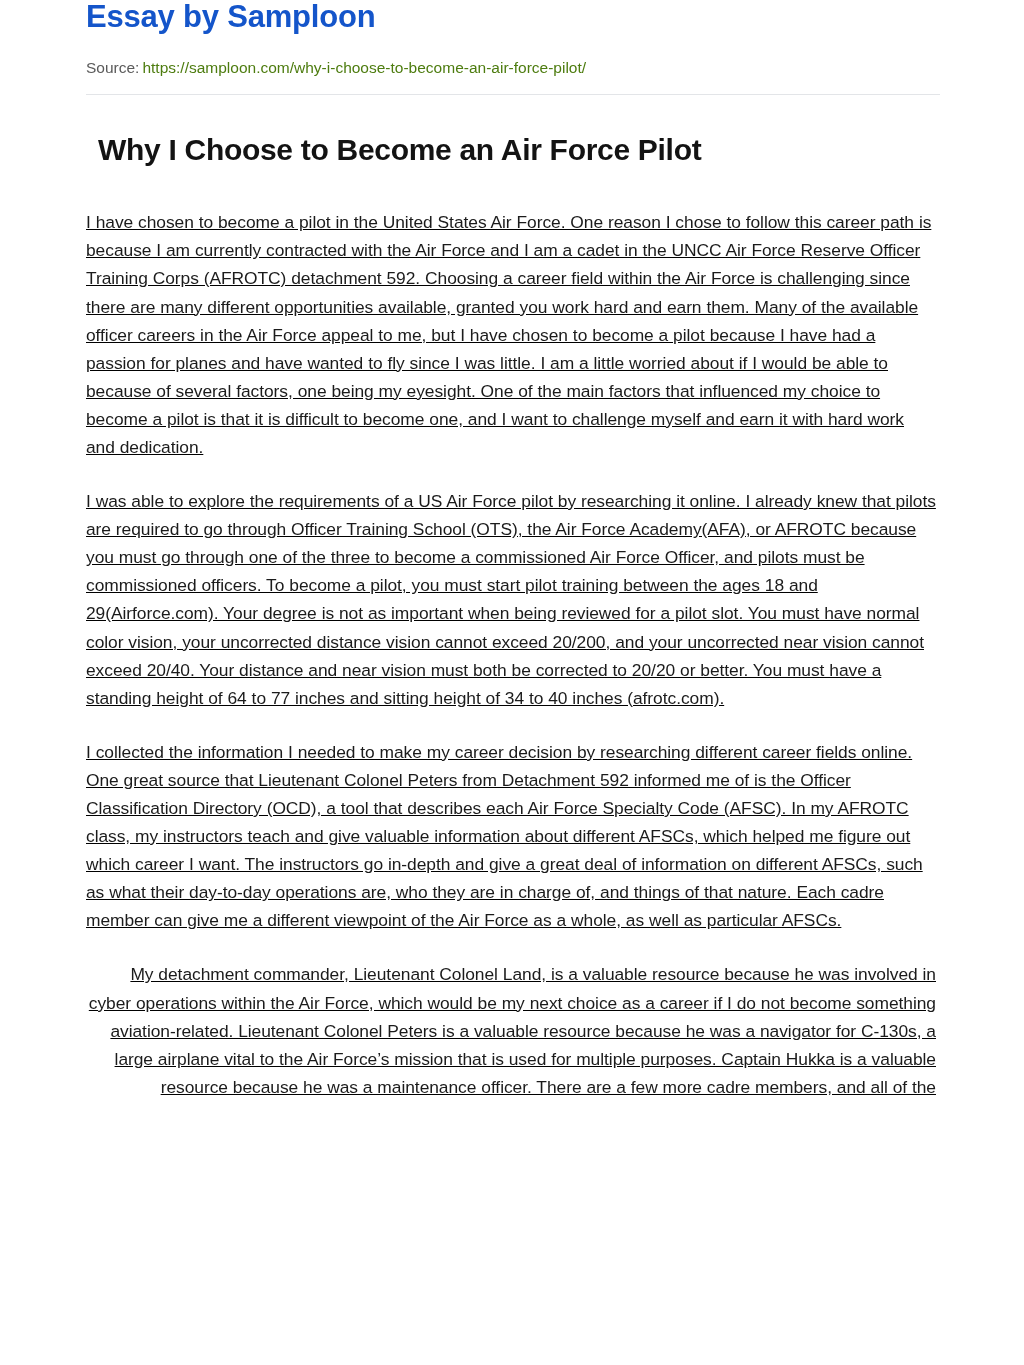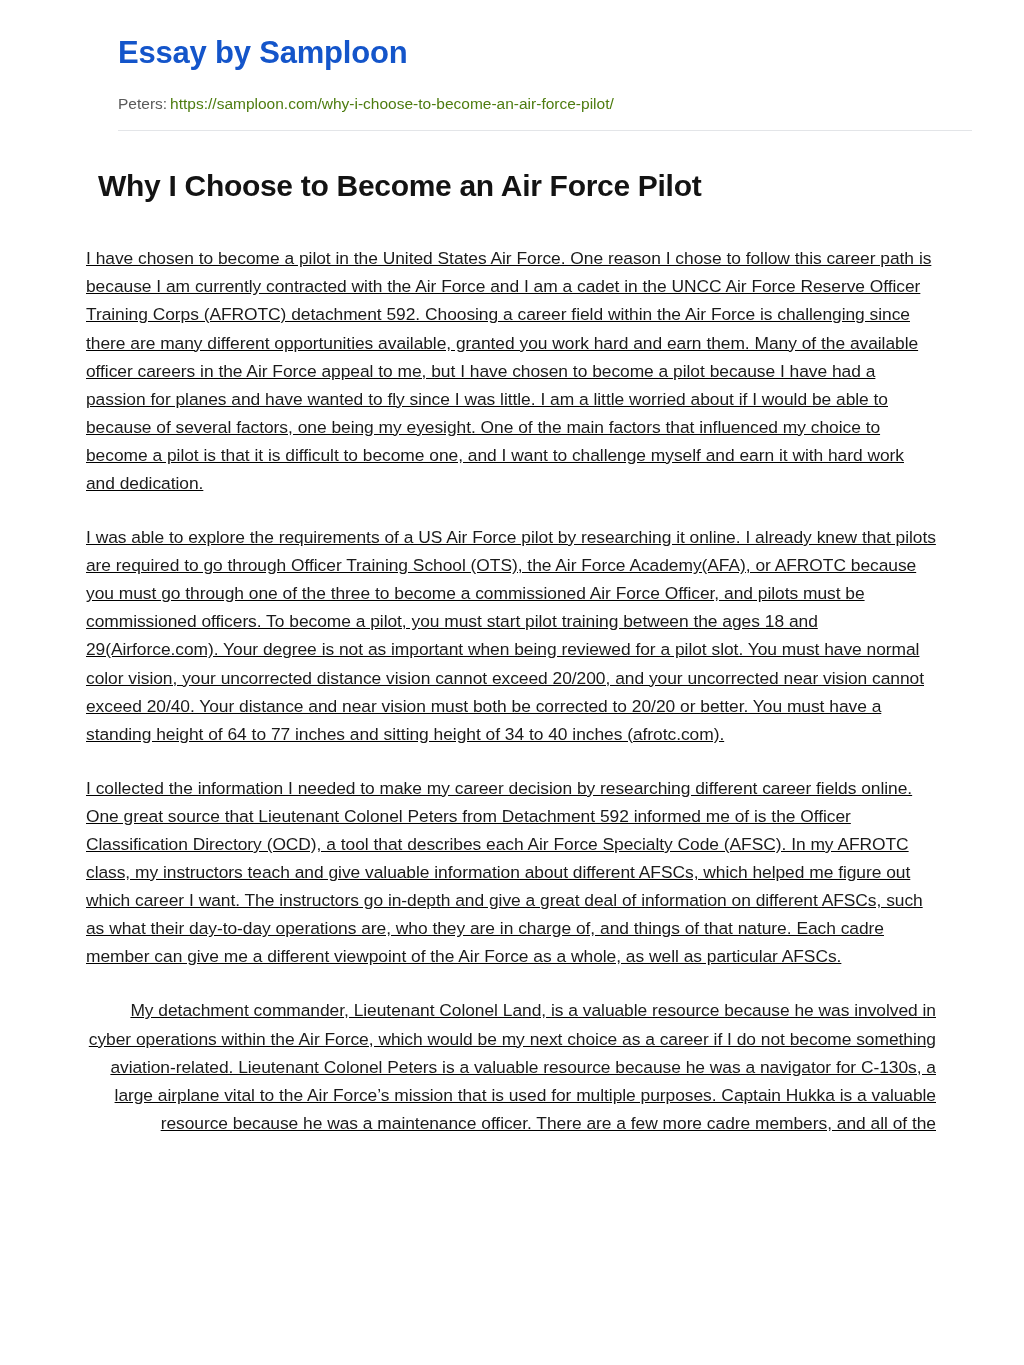--- a/index.html
+++ b/index.html
@@ -27,22 +27,20 @@
 
   .content {
     position: absolute;
     left: 86px;
     top: 0;
     width: 850px;
   }
 
   
   .brand-header {
-    padding-top: 36px;
-    margin-left: 32px;
   }
   .brand-title {
     font-size: 31px;
     font-weight: bold;
     color: #1455ca;
     letter-spacing: -0.2px;
     line-height: 1.1;
     margin: 0;
   }
 
@@ -104,21 +102,21 @@
 </head>
 <body>
 
 <div class="page">
   <div class="content">
 
     <div class="brand-header">
       <h1 class="brand-title">Essay by Samploon</h1>
 
       <div class="source-line">
-        <span class="source-label">Peters:</span><a class="source-url" href="#">https://samploon.com/why-i-choose-to-become-an-air-force-pilot/</a>
+        <span class="source-label">Source:</span><a class="source-url" href="#">https://samploon.com/why-i-choose-to-become-an-air-force-pilot/</a>
       </div>
 
       <div class="divider"></div>
     </div>
 
     <h2 class="essay-title">Why I Choose to Become an Air Force Pilot</h2>
 
     <div class="essay-body">
       <p class="essay-para">I have chosen to become a pilot in the United States Air Force. One reason I chose to follow this career path is because I am currently contracted with the Air Force and I am a cadet in the UNCC Air Force Reserve Officer Training Corps (AFROTC) detachment 592. Choosing a career field within the Air Force is challenging since there are many different opportunities available, granted you work hard and earn them. Many of the available officer careers in the Air Force appeal to me, but I have chosen to become a pilot because I have had a passion for planes and have wanted to fly since I was little. I am a little worried about if I would be able to because of several factors, one being my eyesight. One of the main factors that influenced my choice to become a pilot is that it is difficult to become one, and I want to challenge myself and earn it with hard work and dedication.</p>
       <p class="essay-para">I was able to explore the requirements of a US Air Force pilot by researching it online. I already knew that pilots are required to go through Officer Training School (OTS), the Air Force Academy(AFA), or AFROTC because you must go through one of the three to become a commissioned Air Force Officer, and pilots must be commissioned officers. To become a pilot, you must start pilot training between the ages 18 and 29(Airforce.com). Your degree is not as important when being reviewed for a pilot slot. You must have normal color vision, your uncorrected distance vision cannot exceed 20/200, and your uncorrected near vision cannot exceed 20/40. Your distance and near vision must both be corrected to 20/20 or better. You must have a standing height of 64 to 77 inches and sitting height of 34 to 40 inches (afrotc.com).</p>

